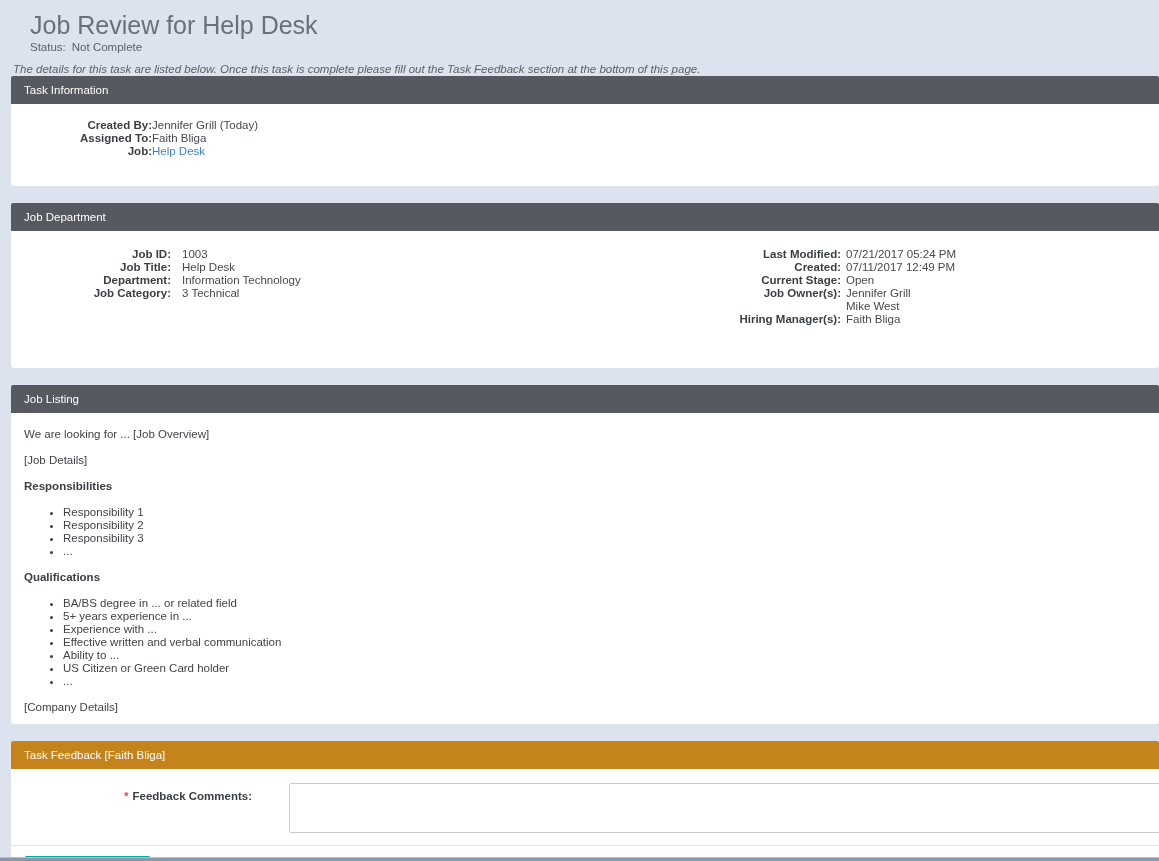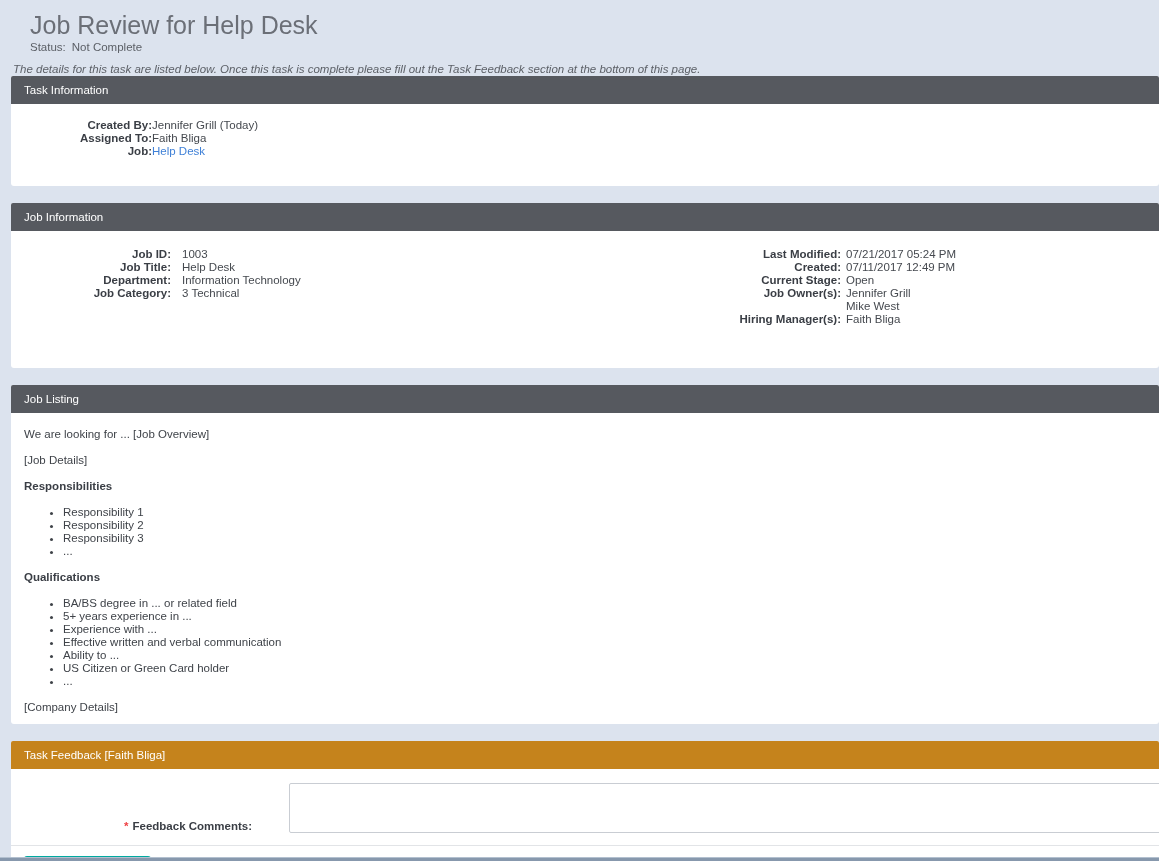--- a/index.html
+++ b/index.html
@@ -64,21 +64,21 @@
 
   
   .job-listing-body { padding: 15px 13px 10px 13px; font-size: 11.5px; line-height: 13px; color: #3f4349; }
   .job-listing-body p { margin: 0 0 13px 0; }
   .listing-section-title { font-weight: 700; color: #3a3e45; margin: 0; }
   .job-listing-body ul { margin: 0 0 13px 0; padding-left: 39px; list-style: disc; }
   .job-listing-body li { line-height: 13px; }
   .job-listing-body p:last-child { margin-bottom: 0; }
 
   
-  .feedback-form-row { display: flex; align-items: flex-end; padding: 14px 0 12px 0; gap: 31px; }
+  .feedback-form-row { display: flex; align-items: flex-start; padding: 14px 0 12px 0; gap: 31px; }
   .feedback-label-col {
     width: 241px; flex-shrink: 0; text-align: right;
     font-size: 11.5px; line-height: 13px; font-weight: 700; color: #3a3e45;
     padding-top: 7px;
   }
   .required-asterisk { color: #ef3e42; margin-right: 4px; font-weight: 700; }
   .feedback-textarea {
     flex: 1; margin-left: 6px; margin-right: -4px;
     height: 50px;
     border: 1px solid #c9cdd3; border-radius: 2px;
@@ -131,21 +131,21 @@
     <div class="field-row">
       <div class="field-label">Job:</div>
       <div class="field-value">
         <a class="job-link">Help Desk</a>
       </div>
     </div>
   </div>
 </div>
 
 <div class="panel">
-  <div class="panel-header">Job Information</div>
+  <div class="panel-header">Job Department</div>
   <div class="job-info-body">
     <div class="job-info-col-left">
       <div class="field-row">
         <div class="field-label">Job ID:</div>
         <div class="field-value">1003</div>
       </div>
       <div class="field-row">
         <div class="field-label">Job Title:</div>
         <div class="field-value">Help Desk</div>
       </div>

